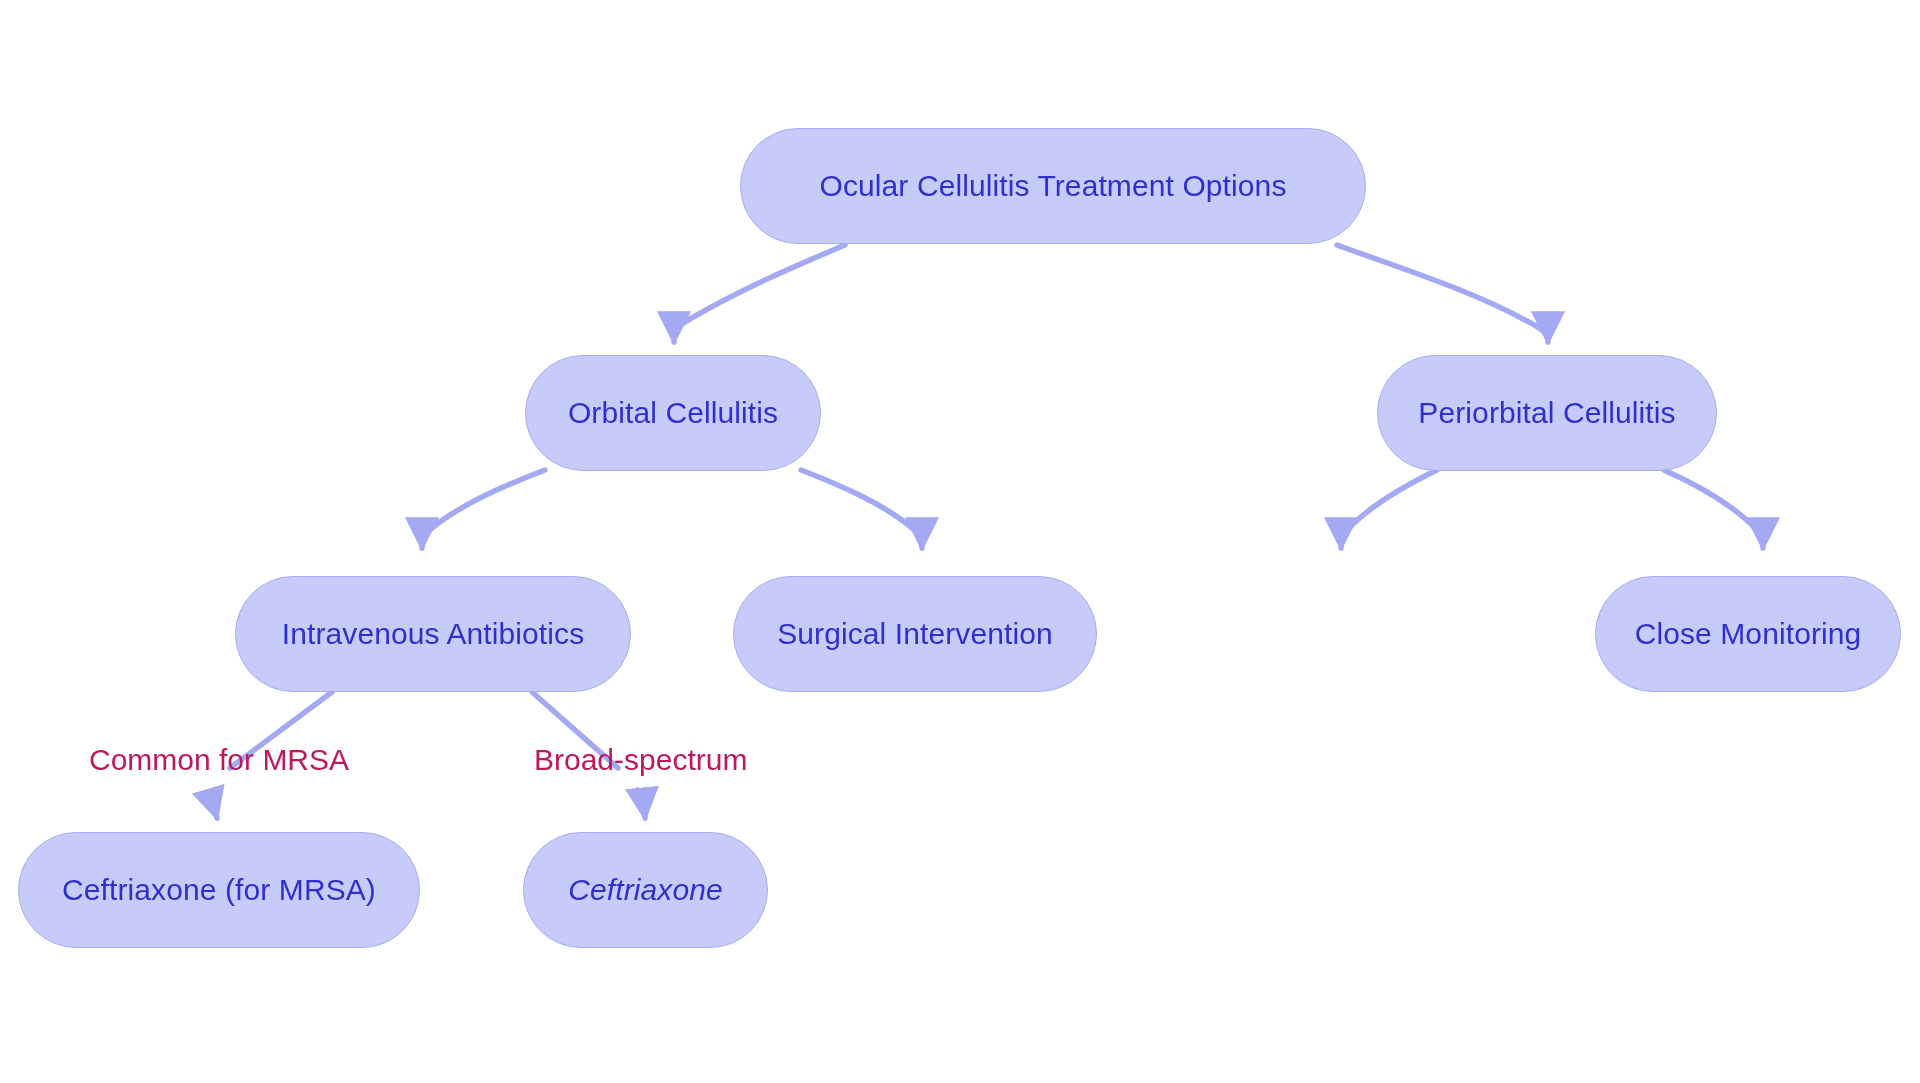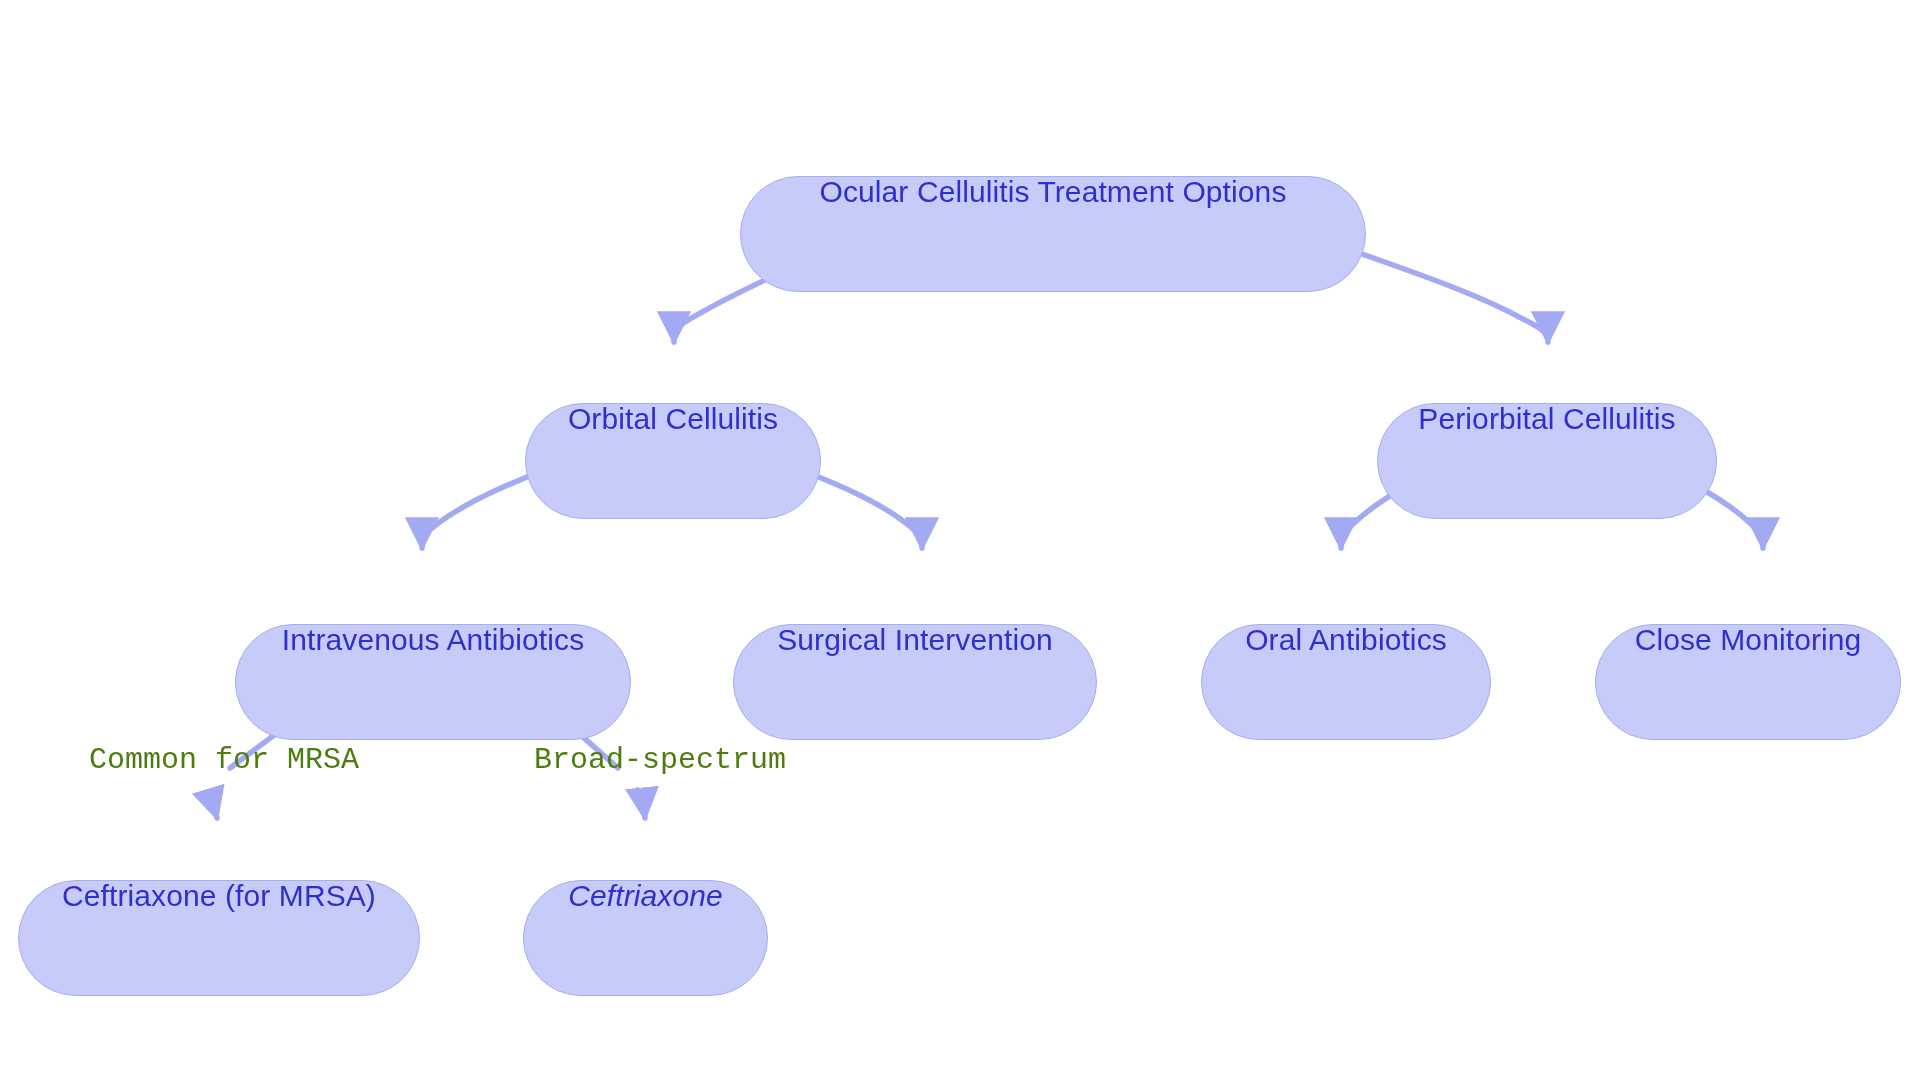--- a/index.html
+++ b/index.html
@@ -24,39 +24,38 @@
     left: 0;
     top: 0;
     width: 1920px;
     height: 1083px;
     pointer-events: none;
   }
   .node {
     position: absolute;
     box-sizing: border-box;
     display: flex;
-    align-items: flex-start;
+    align-items: center;
     justify-content: center;
     background: #c7cbfa;
     border: 1.6px solid #a7adf3;
     border-radius: 60px;
     color: #2f2fcf;
     font-size: 30px;
     font-family: "Liberation Sans", sans-serif;
     letter-spacing: 0.1px;
     white-space: nowrap;
     text-align: center;
     line-height: 1;
-    margin-top: 48px;
   }
   .edge-label {
     position: absolute;
-    color: #4d7c0f;
+    color: #be185d;
     font-size: 30px;
-    font-family: Liberation Mono, monospace;
+    font-family: Liberation Sans, sans-serif;
     white-space: nowrap;
     background: transparent;
     line-height: 1;
   }
 </style>
 </head>
 <body>
 
 <div id="canvas">
 
@@ -95,23 +94,20 @@
   </div>
 
   <div class="node" style="left:235px; top:576px; width:396px; height:116px;">
     <span>Intravenous Antibiotics</span>
   </div>
 
   <div class="node" style="left:733px; top:576px; width:364px; height:116px;">
     <span>Surgical Intervention</span>
   </div>
 
-  <div class="node" style="left:1201px; top:576px; width:290px; height:116px;">
-    <span>Oral Antibiotics</span>
-  </div>
 
   <div class="node" style="left:1595px; top:576px; width:306px; height:116px;">
     <span>Close Monitoring</span>
   </div>
 
   <div class="node" style="left:18px; top:832px; width:402px; height:116px;">
     <span>Ceftriaxone (for MRSA)</span>
   </div>
 
   <div class="node" style="left:523px; top:832px; width:245px; height:116px;font-style:italic;">

